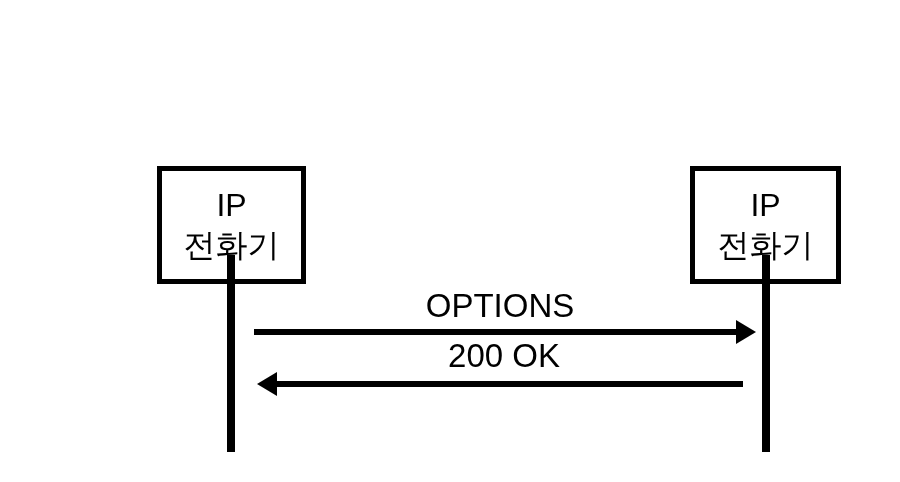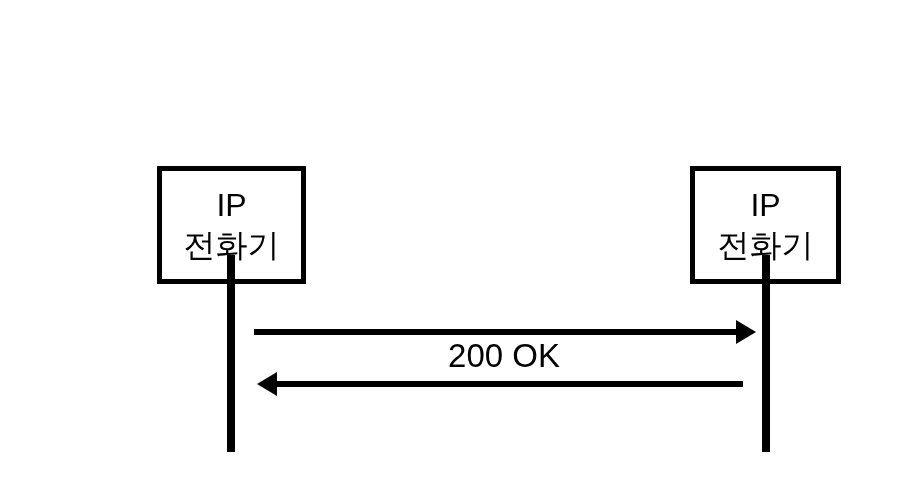--- a/index.html
+++ b/index.html
@@ -113,20 +113,21 @@
 
   <div class="participant-box box-bob">
     <div class="device-line">IP</div>
     <div class="device-line">전화기</div>
   </div>
 
   <div class="lifeline lifeline-alice"></div>
 
   <div class="lifeline lifeline-bob"></div>
 
+  <div class="message-label label-options">OPTIONS</div>
   <div class="arrow-line line-options"></div>
   <div class="arrowhead head-right"></div>
 
   <div class="message-label label-ok">200 OK</div>
   <div class="arrow-line line-ok"></div>
   <div class="arrowhead head-left"></div>
 
 </div>
 
 </body></html>

